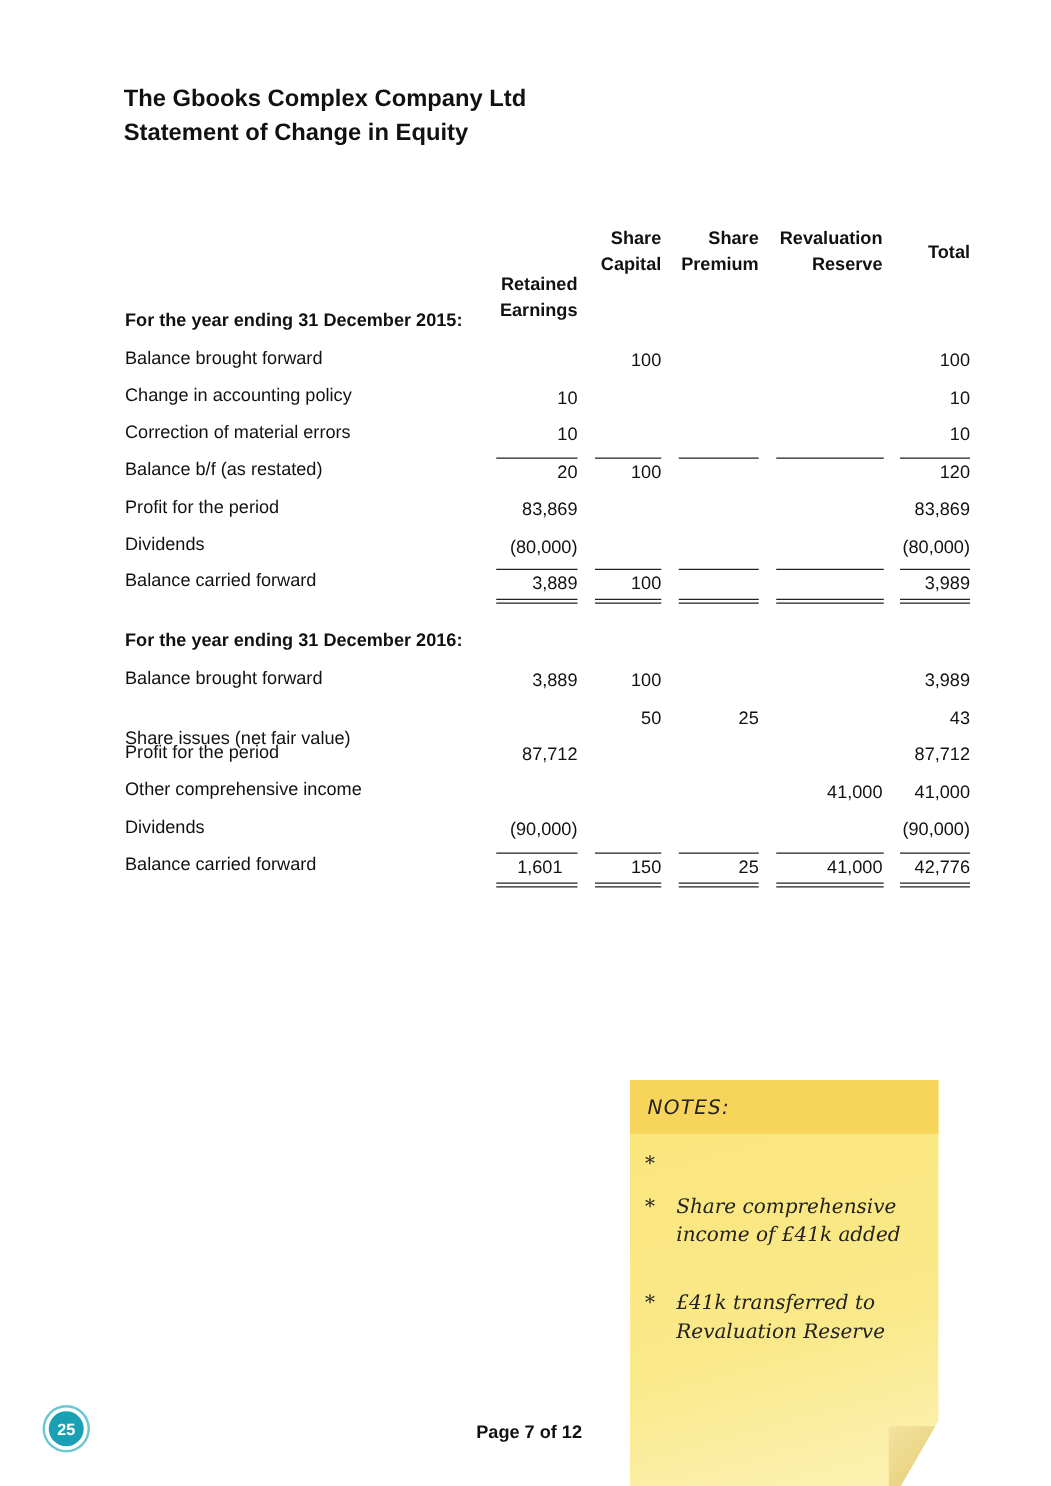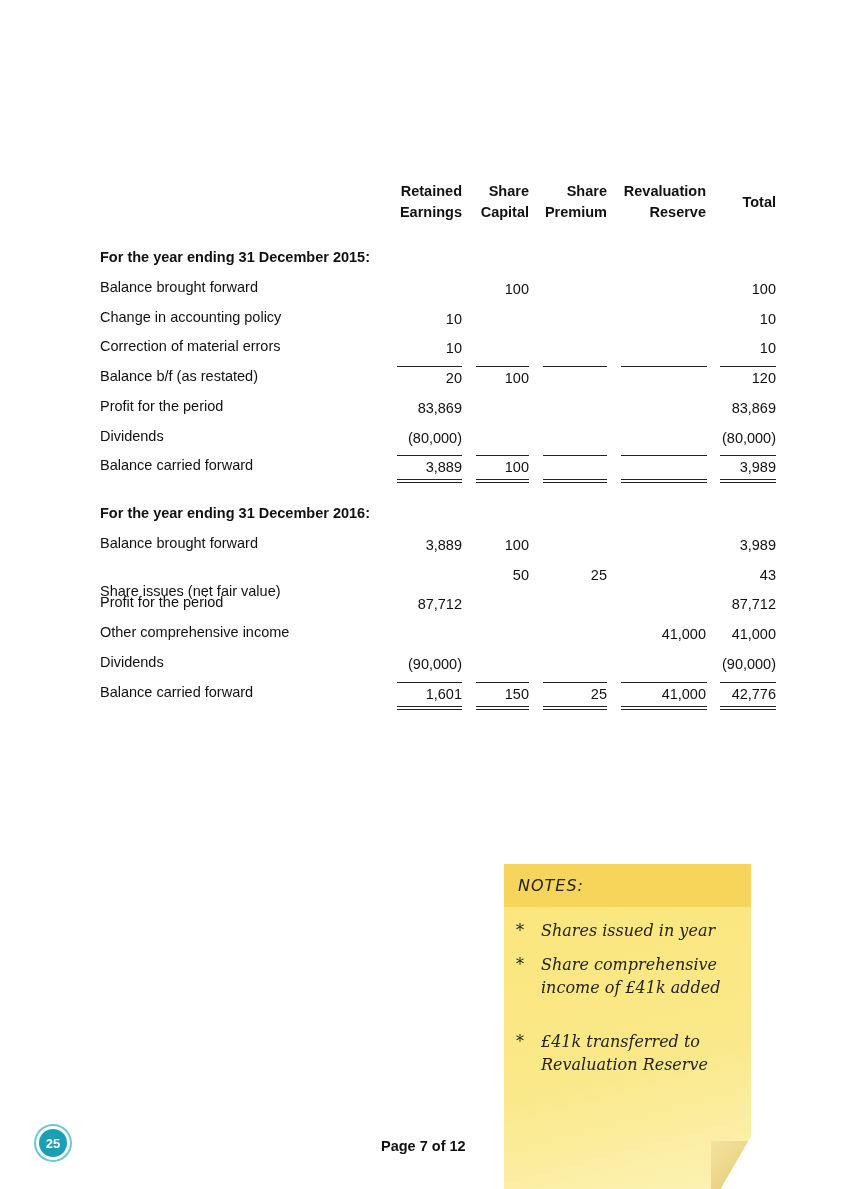--- a/index.html
+++ b/index.html
@@ -34,23 +34,25 @@
   .page-badge { position:absolute; left:39px; top:1129px; width:28px; height:28px; border-radius:50%;
                 background:#1aa0b5; color:#fff; font-weight:bold; font-size:13px;
                 display:flex; align-items:center; justify-content:center;
                 box-shadow:0 0 0 3px #fff, 0 0 0 5px #6cc7d4; }
   .page-footer { position:absolute; left:381px; top:1138px; font-weight:bold; font-size:14.5px; }
 </style>
 </head>
 <body>
 
 <div class="title-block">
-</div>
-
-<div class="hdr" style="right:379px;">
+  <div class="title-line">The Gbooks Complex Company Ltd</div>
+  <div class="title-line">Statement of Change in Equity</div>
+</div>
+
+<div class="hdr" style="right:379px;margin-top:37px;">
   <span>Retained</span>
   <span>Earnings</span>
 </div>
 <div class="hdr" style="right:312px;">
   <span>Share</span>
   <span>Capital</span>
 </div>
 <div class="hdr" style="right:234px;">
   <span>Share</span>
   <span>Premium</span>
@@ -183,38 +185,37 @@
   <div class="cell" style="top:656px; right:65px;">(90,000)</div>
 </div>
 
 <div class="rule" style="top:682px; left:397px; width:65px;"></div>
 <div class="rule" style="top:682px; left:476px; width:53px;"></div>
 <div class="rule" style="top:682px; left:543px; width:64px;"></div>
 <div class="rule" style="top:682px; left:621px; width:86px;"></div>
 <div class="rule" style="top:682px; left:720px; width:56px;"></div>
 <div>
   <div class="row-label" style="top:684px;">Balance carried forward</div>
-  <div class="cell" style="top:686px; right:379px;">1,601</div>
+  <div class="cell" style="top:686px; right:391px;">1,601</div>
   <div class="cell" style="top:686px; right:312px;">150</div>
   <div class="cell" style="top:686px; right:234px;">25</div>
   <div class="cell" style="top:686px; right:135px;">41,000</div>
   <div class="cell" style="top:686px; right:65px;">42,776</div>
 </div>
 <div class="drule" style="top:706px; left:397px; width:65px;"></div>
 <div class="drule" style="top:706px; left:476px; width:53px;"></div>
 <div class="drule" style="top:706px; left:543px; width:64px;"></div>
 <div class="drule" style="top:706px; left:621px; width:86px;"></div>
 <div class="drule" style="top:706px; left:720px; width:56px;"></div>
 
 <div class="sticky">
   <div class="sticky-band"></div>
   <div class="notes-title">NOTES:</div>
   <div class="note" style="top:55px;">
     <span class="star">*</span>
-    <span>Shares issued in year</span>
   </div>
   <div class="note" style="top:89px;">
     <span class="star">*</span>
     <span>
       <span style="display:block">Share comprehensive</span>
       <span style="display:block">income of £41k added</span>
     </span>
   </div>
   <div class="note" style="top:166px;">
     <span class="star">*</span>

